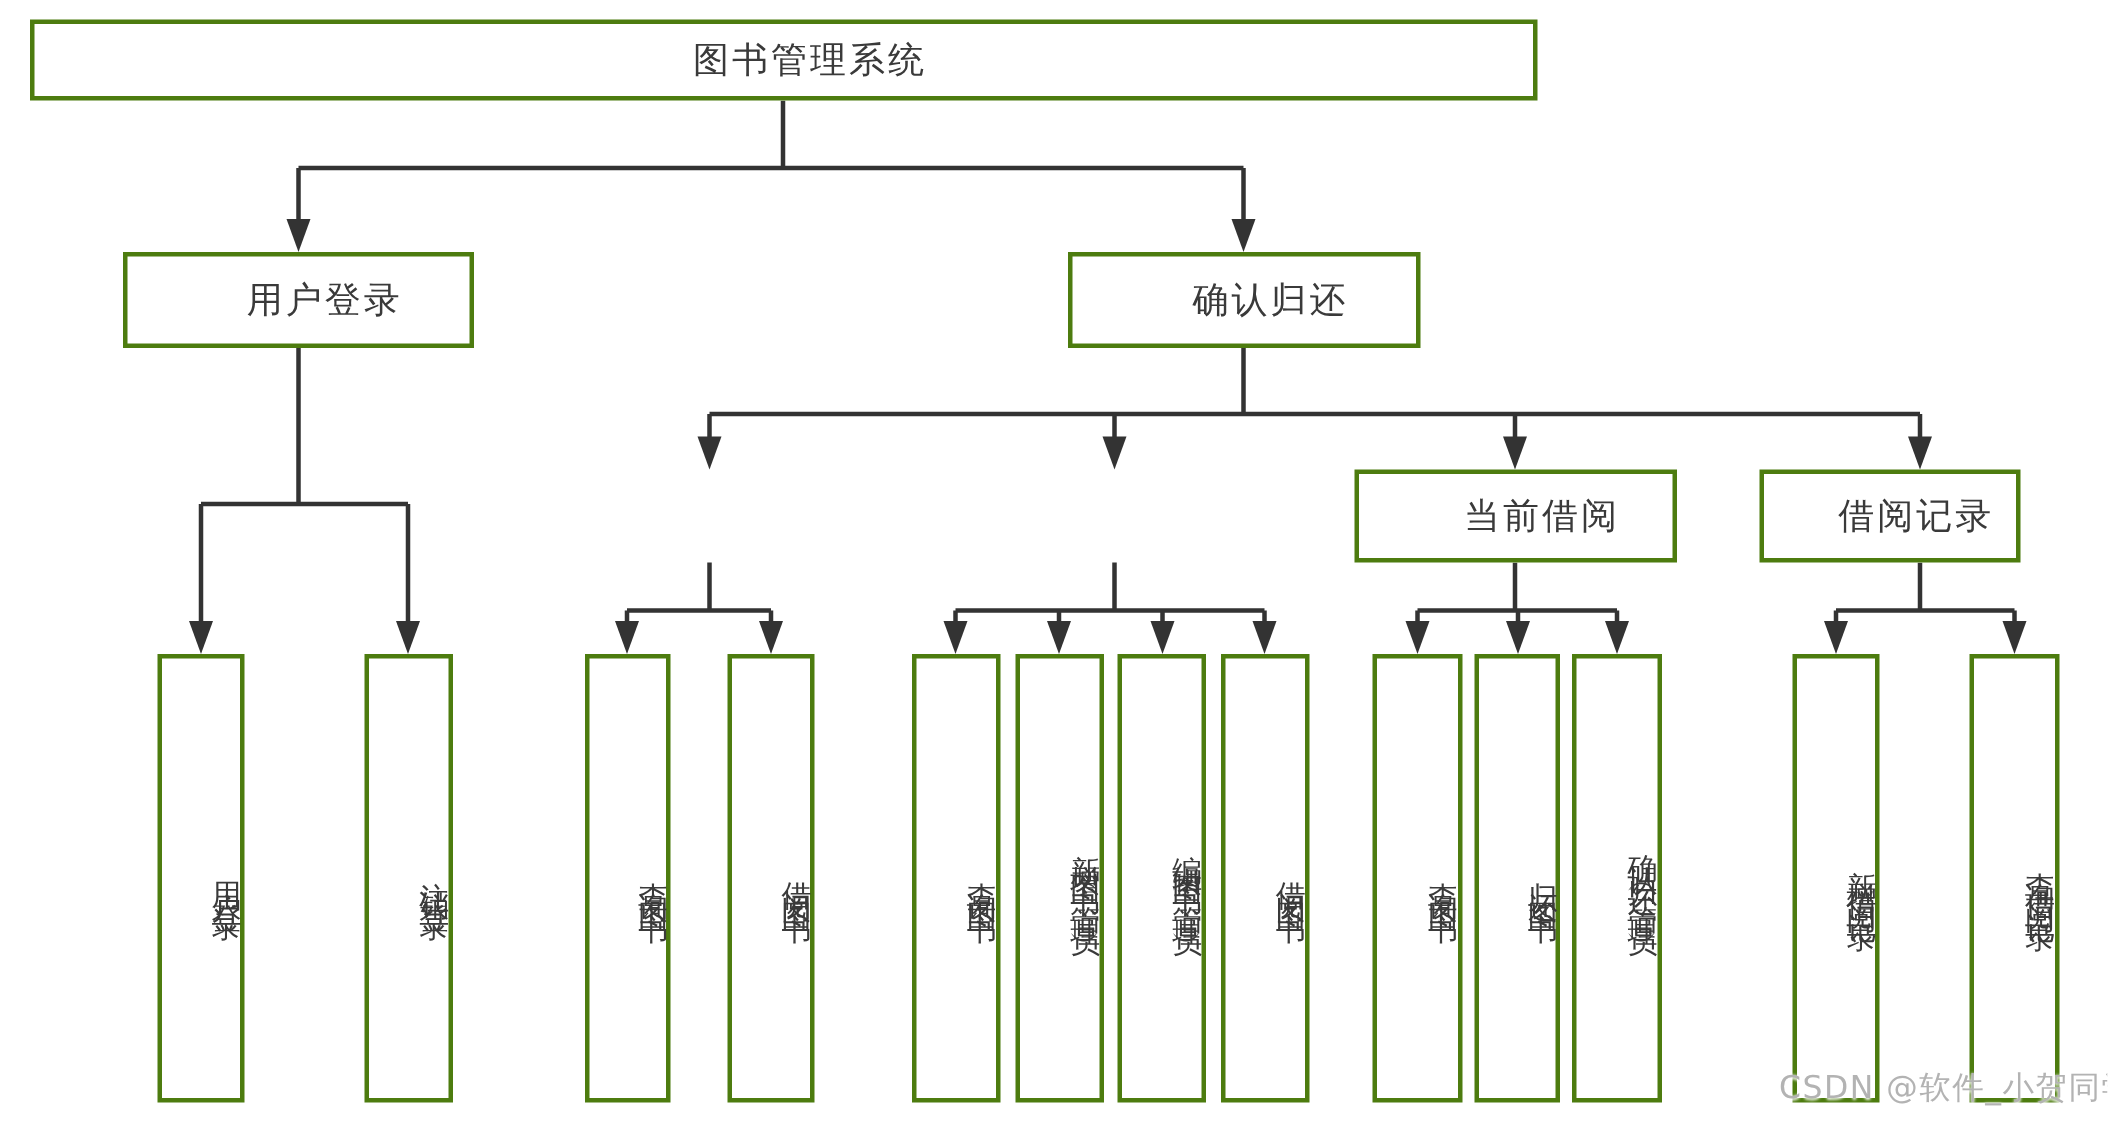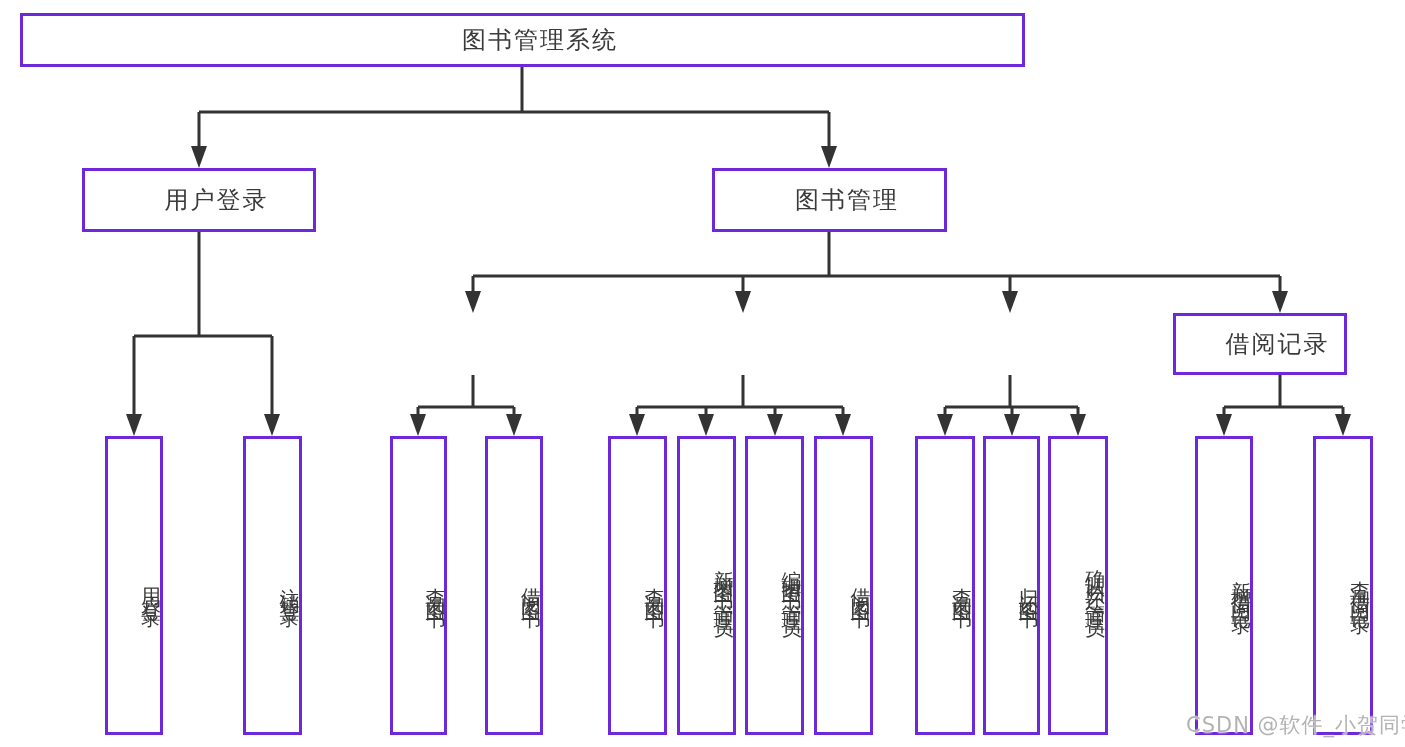--- a/index.html
+++ b/index.html
@@ -4,21 +4,21 @@
 <style>
   html,body { margin:0; padding:0; background:#fff; }
   .stage {
     position:relative; width:1405px; height:747px; background:#fff;
     font-family:"DejaVu Sans","Liberation Sans",sans-serif; color:#3a3a3a;
     overflow:hidden;
   }
   .wires { position:absolute; left:0; top:0; width:1405px; height:747px; }
   .node {
     position:absolute; box-sizing:border-box; background:#fff;
-    border:3px solid #6d28d9; display:flex; align-items:center; justify-content:center;
+    border:3px solid #4d7c0f; display:flex; align-items:center; justify-content:center;
     line-height:1;
     padding-left:35px;
   }
   .h { font-size:24px; letter-spacing:2px; white-space:nowrap; }
   .v {
     writing-mode:vertical-rl; text-orientation:mixed;
     font-size:20px; letter-spacing:7px;
   }
   .watermark {
     position:absolute; left:1186px; top:711px; z-index:5;
@@ -57,22 +57,23 @@
       <polygon points="937,414 953,414 945,436" fill="#333333"></polygon>
       <polygon points="1004,414 1020,414 1012,436" fill="#333333"></polygon>
       <polygon points="1070,414 1086,414 1078,436" fill="#333333"></polygon>
       <polygon points="1216,414 1232,414 1224,436" fill="#333333"></polygon>
       <polygon points="1335,414 1351,414 1343,436" fill="#333333"></polygon>
     </svg>
 
   <div class="node h" style="left:20px;top:13px;width:1005px;height:54px">图书管理系统</div>
 
   <div class="node h" style="left:82px;top:168px;width:234px;height:64px">用户登录</div>
-  <div class="node h" style="left:712px;top:168px;width:235px;height:64px">图书管理</div>
+  <div class="node h" style="left:712px;top:168px;width:235px;height:64px">确认归还</div>
 
+  <div class="node h" style="left:903px;top:313px;width:215px;height:62px">当前借阅</div>
   <div class="node h" style="left:1173px;top:313px;width:174px;height:62px">借阅记录</div>
 
   <div class="node v" style="left:105px;top:436px;width:58px;height:299px">用户登录</div>
   <div class="node v" style="left:243px;top:436px;width:59px;height:299px">注销登录</div>
 
   <div class="node v" style="left:390px;top:436px;width:57px;height:299px">查询图书</div>
   <div class="node v" style="left:485px;top:436px;width:58px;height:299px">借阅图书</div>
 
   <div class="node v" style="left:608px;top:436px;width:59px;height:299px">查询图书</div>
   <div class="node v" style="left:677px;top:436px;width:59px;height:299px">新增图书（管理员）</div>

